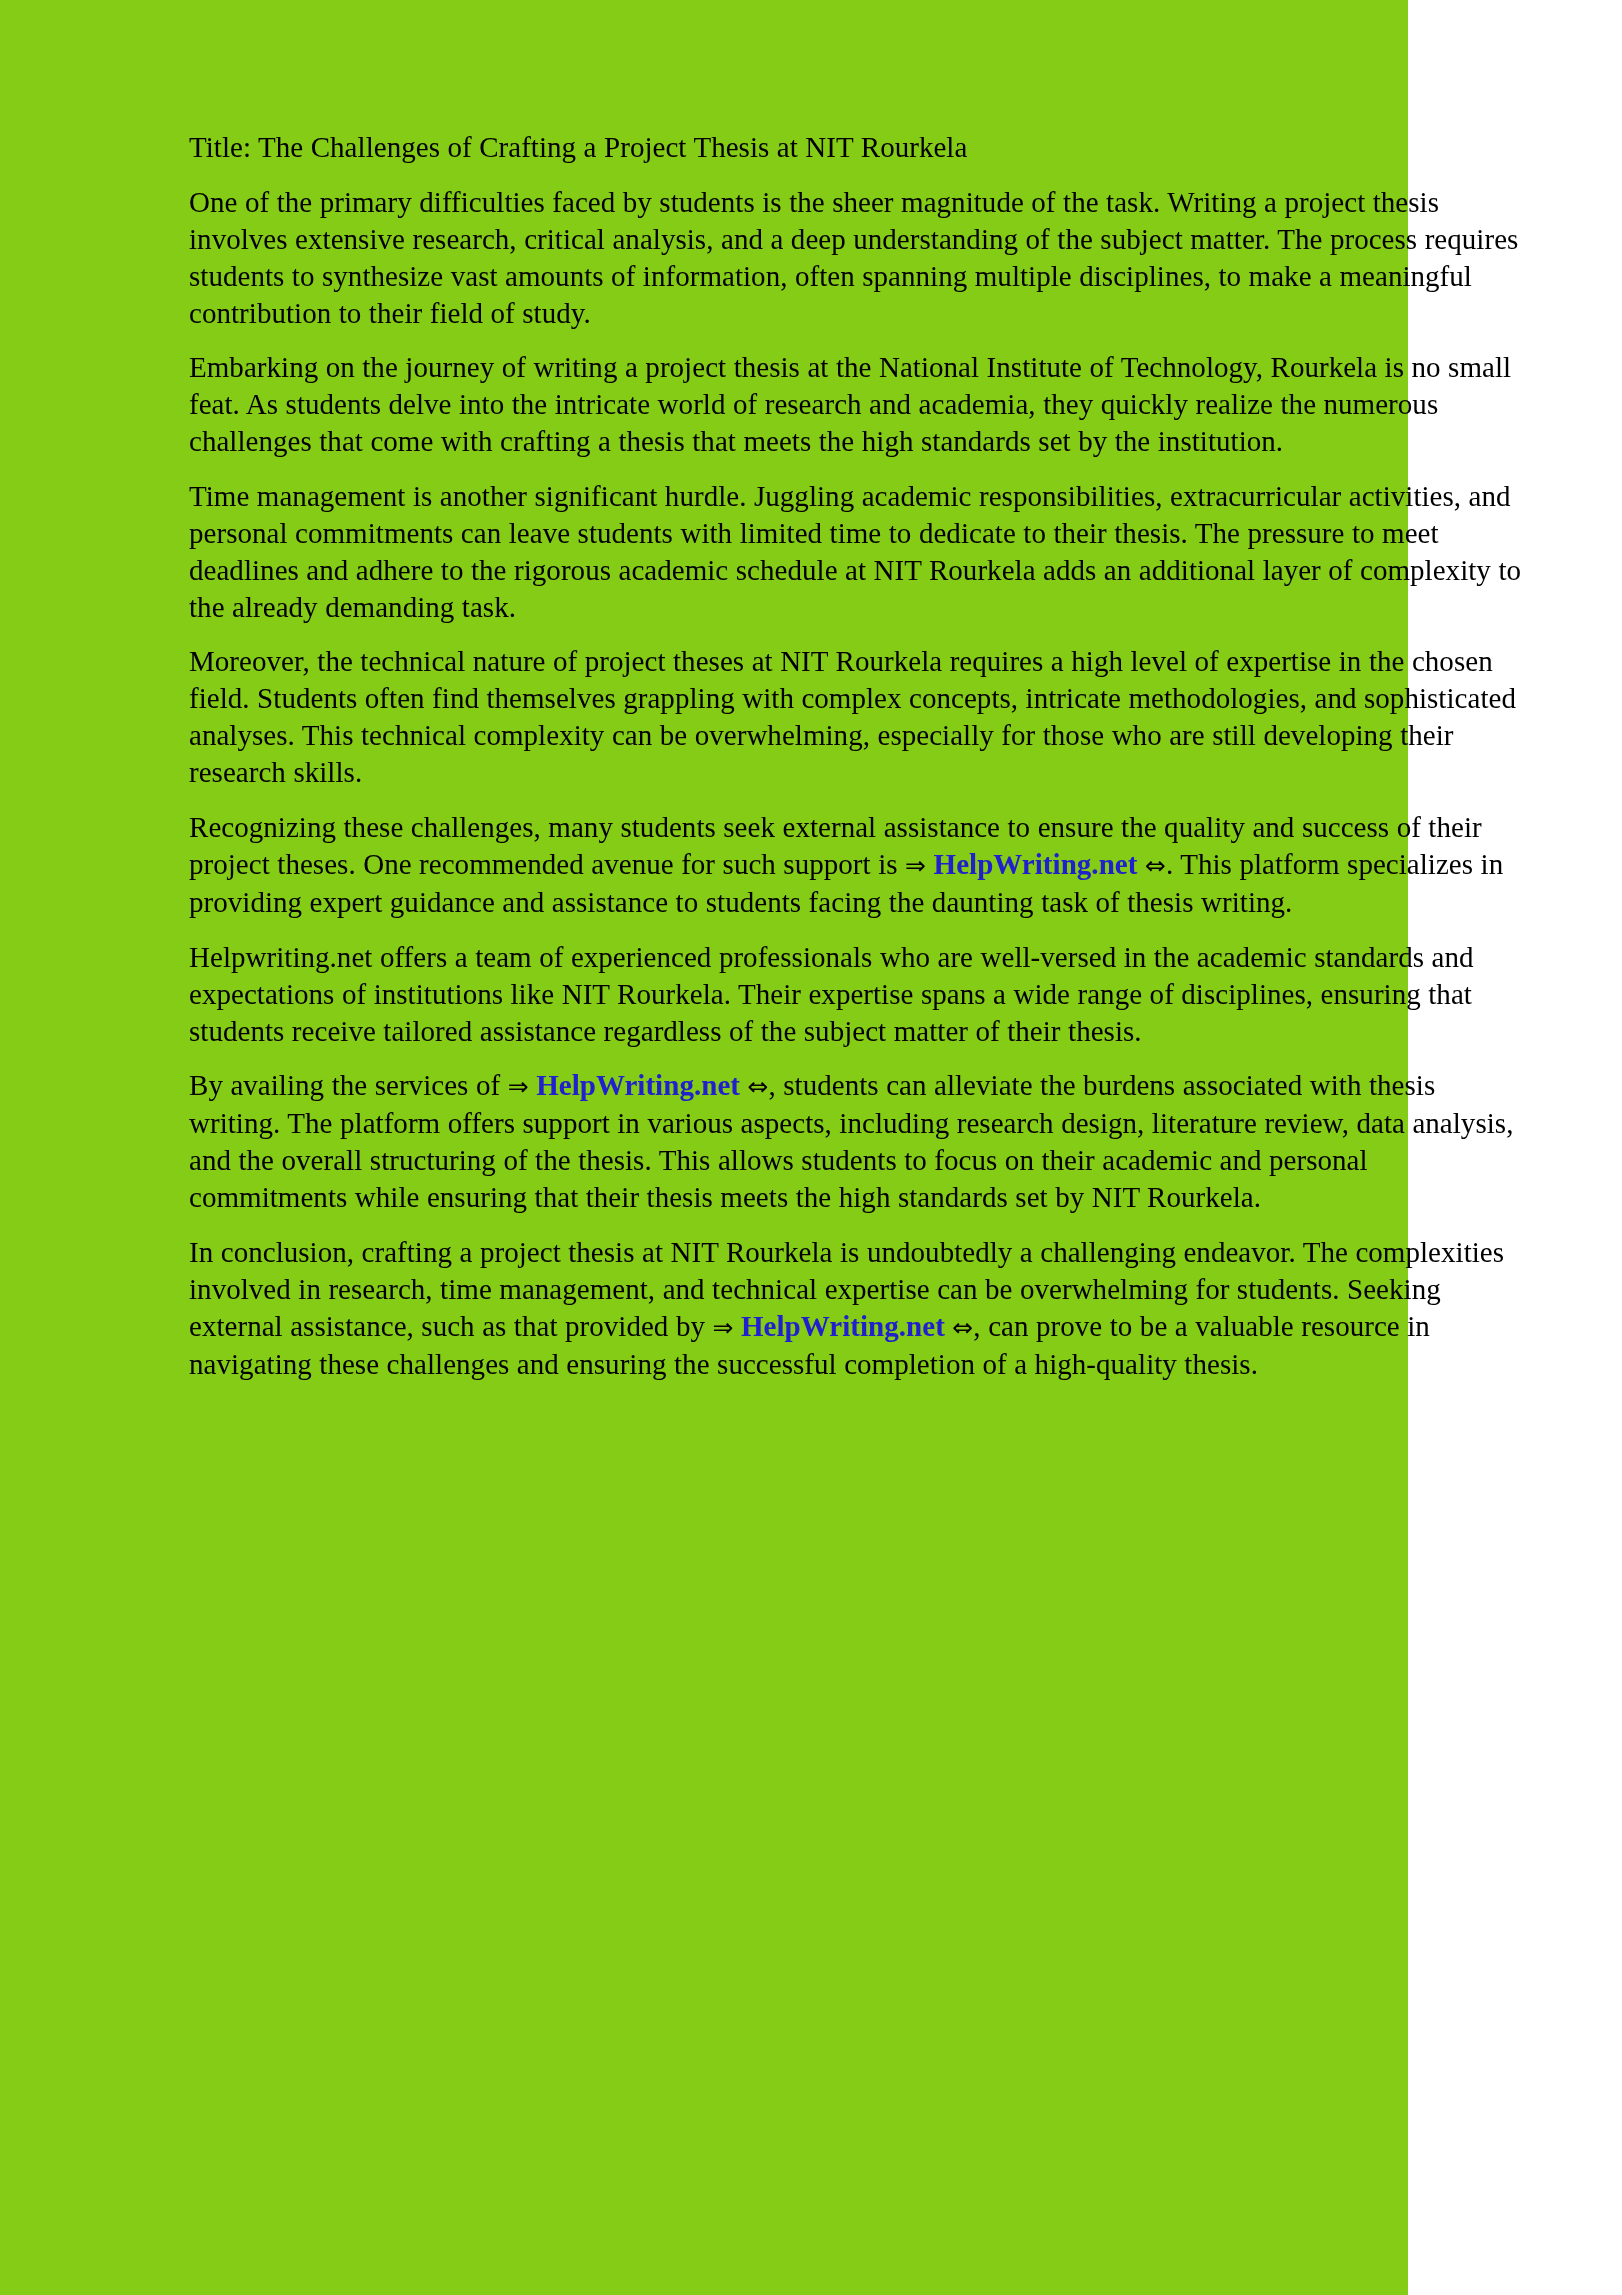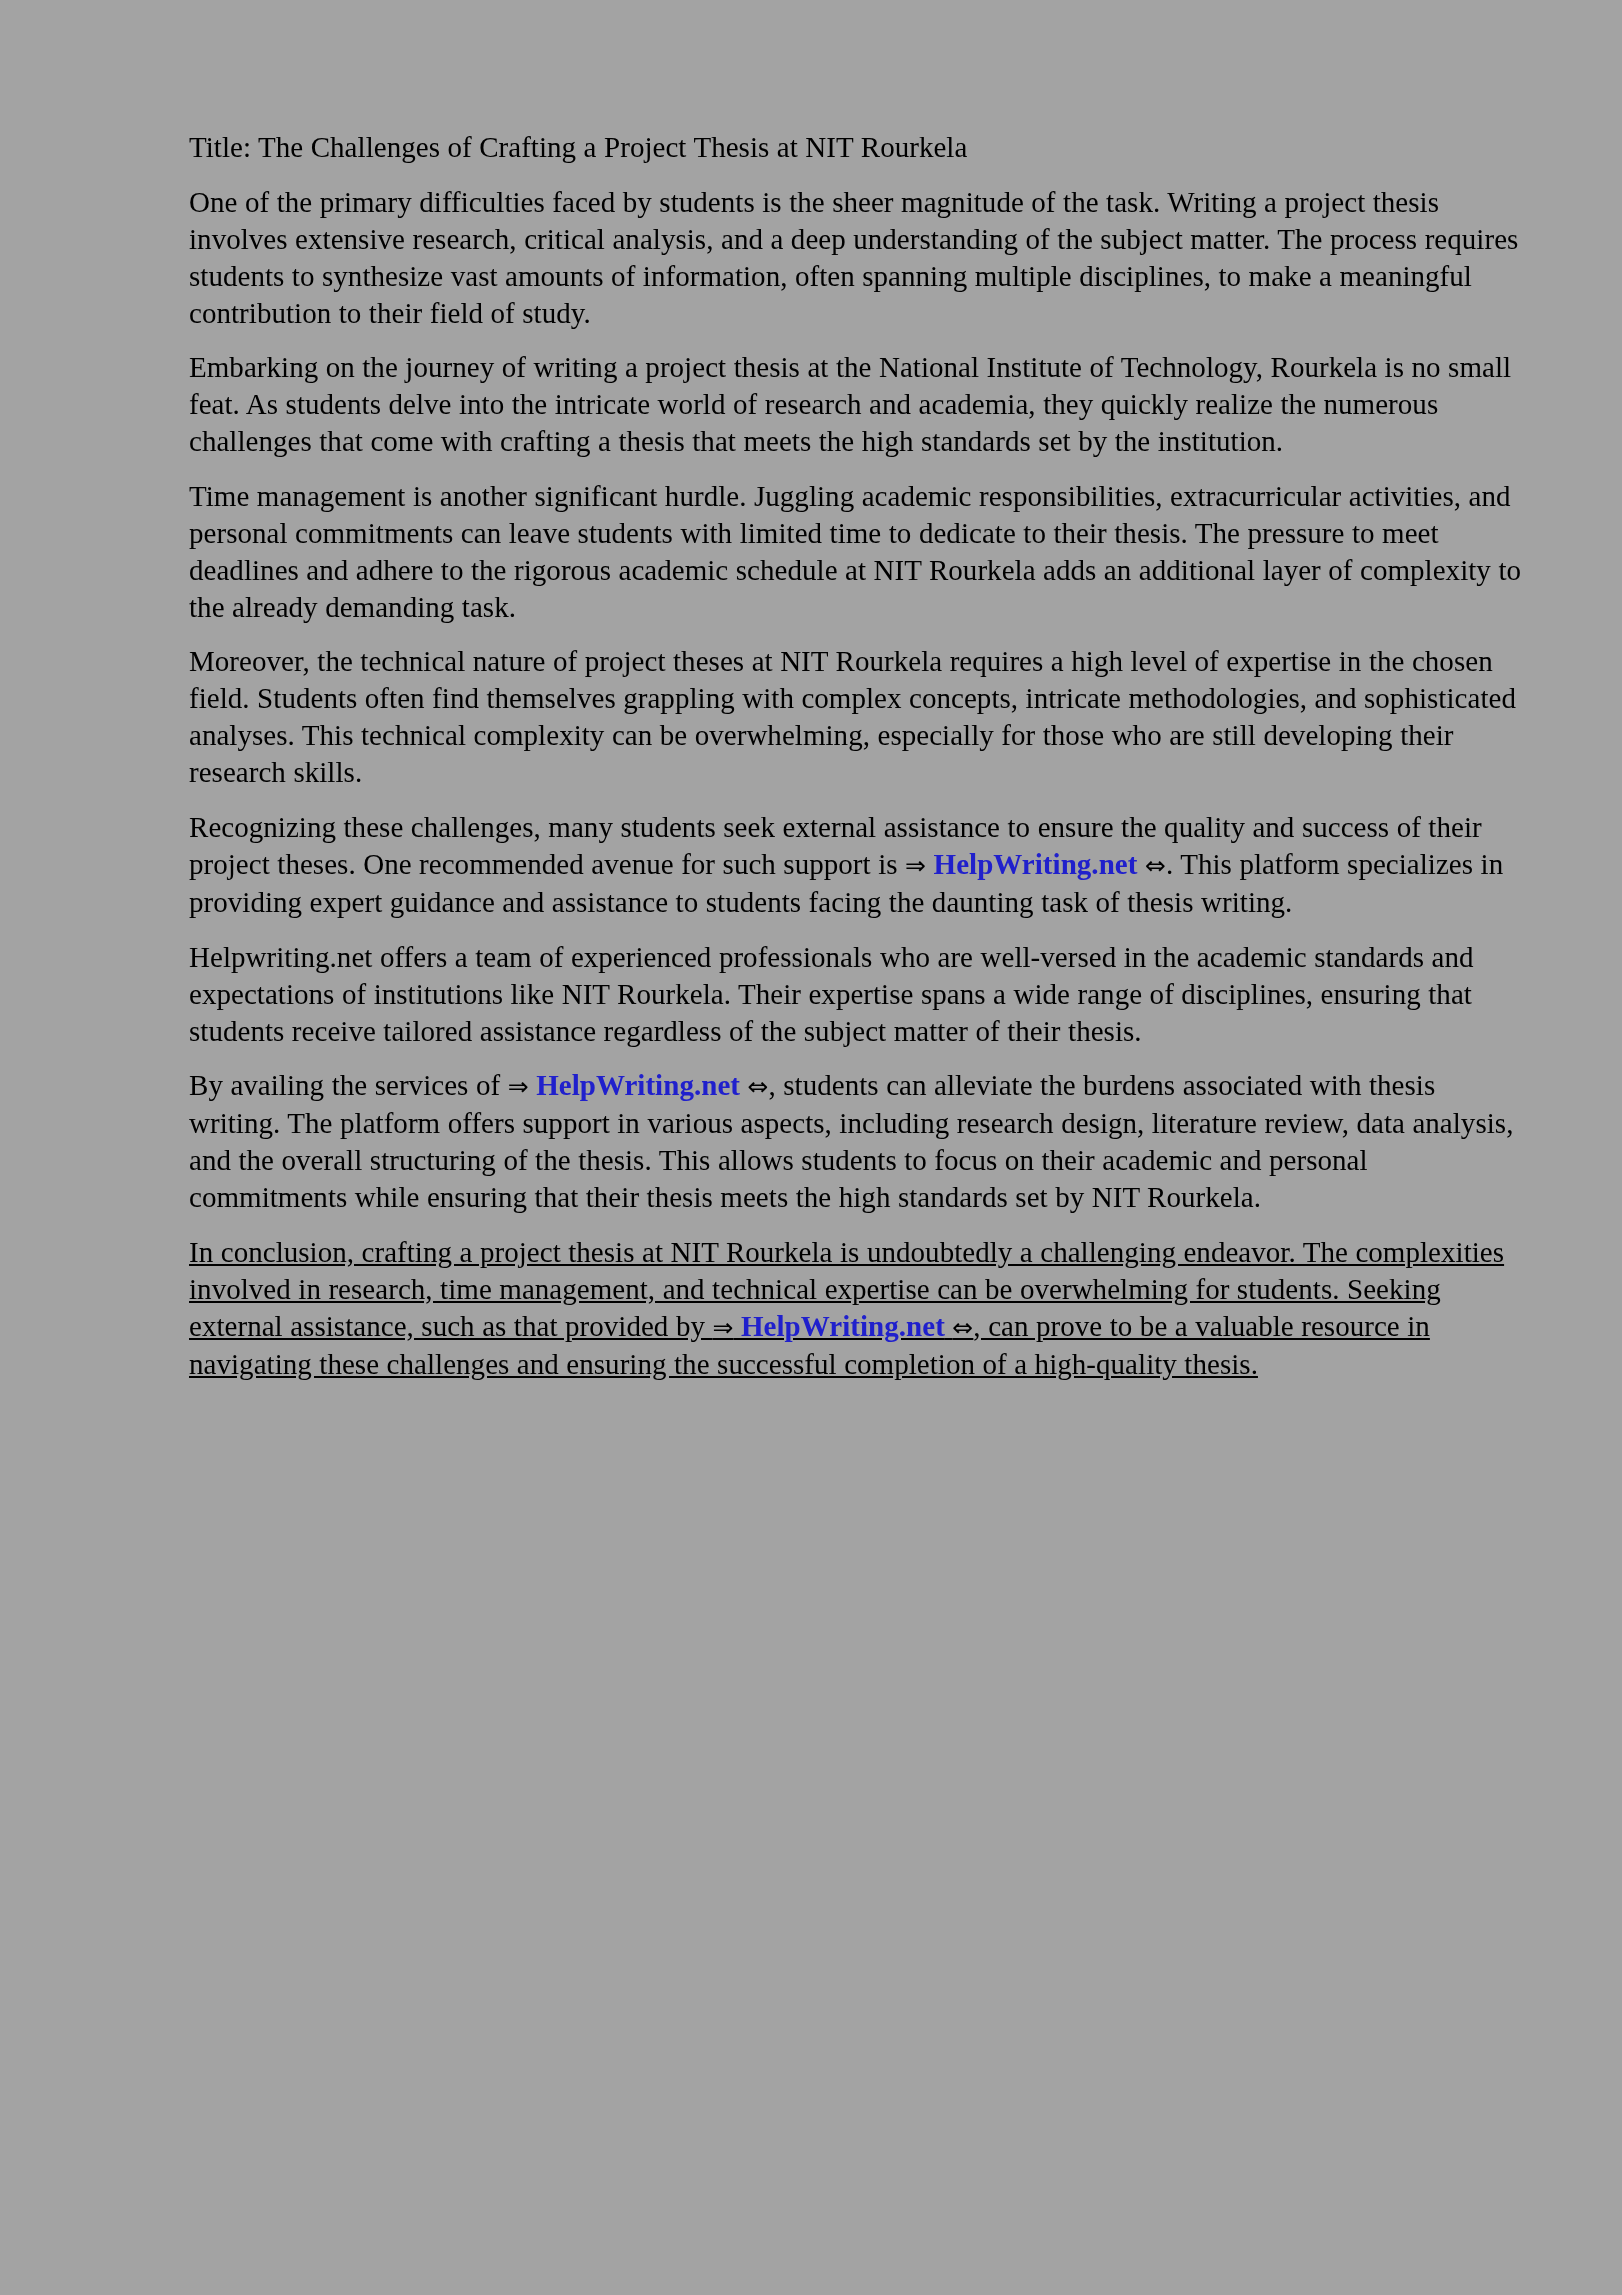--- a/index.html
+++ b/index.html
@@ -9,43 +9,42 @@
   }
   body {
     width: 1622px;
     height: 2295px;
     font-family: "Liberation Serif", "DejaVu Serif", serif;
     color: #000000;
     -webkit-font-smoothing: antialiased;
   }
   .page {
     position: relative;
-    width: 1622px;
+    width: 1408px;
     height: 2295px;
-    background: #a3a3a3;
+    background: #84cc16;
     box-sizing: border-box;
   }
   .doc-body {
     position: absolute;
     left: 189px;
     top: 129px;
     width: 1336px;
   }
   p.para {
     margin: 0 0 17.6px 0;
     font-size: 29px;
     line-height: 37px;
     text-align: left;
     color: #000000;
     letter-spacing: 0.04px;
     word-spacing: 0.2px;
   }
   p.para:last-child {
     margin-bottom: 0;
-    text-decoration: underline;
   }
   .link {
     color: #2020CC;
     font-weight: bold;
     text-decoration: none;
     white-space: nowrap;
   }
   .arrow {
     color: #000000;
     font-weight: normal;

